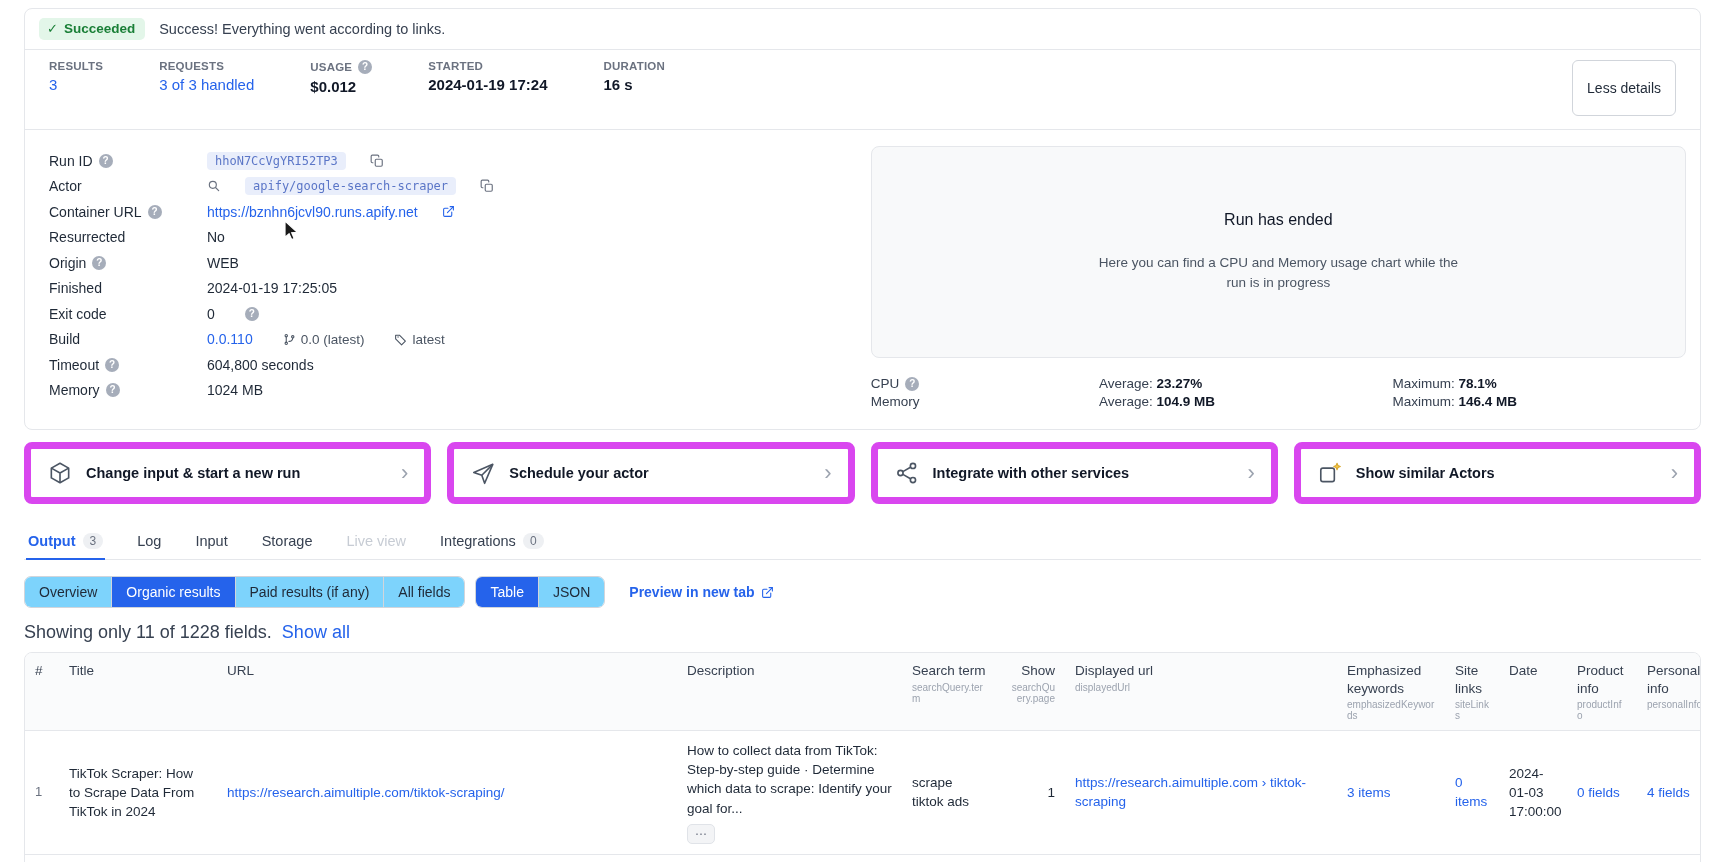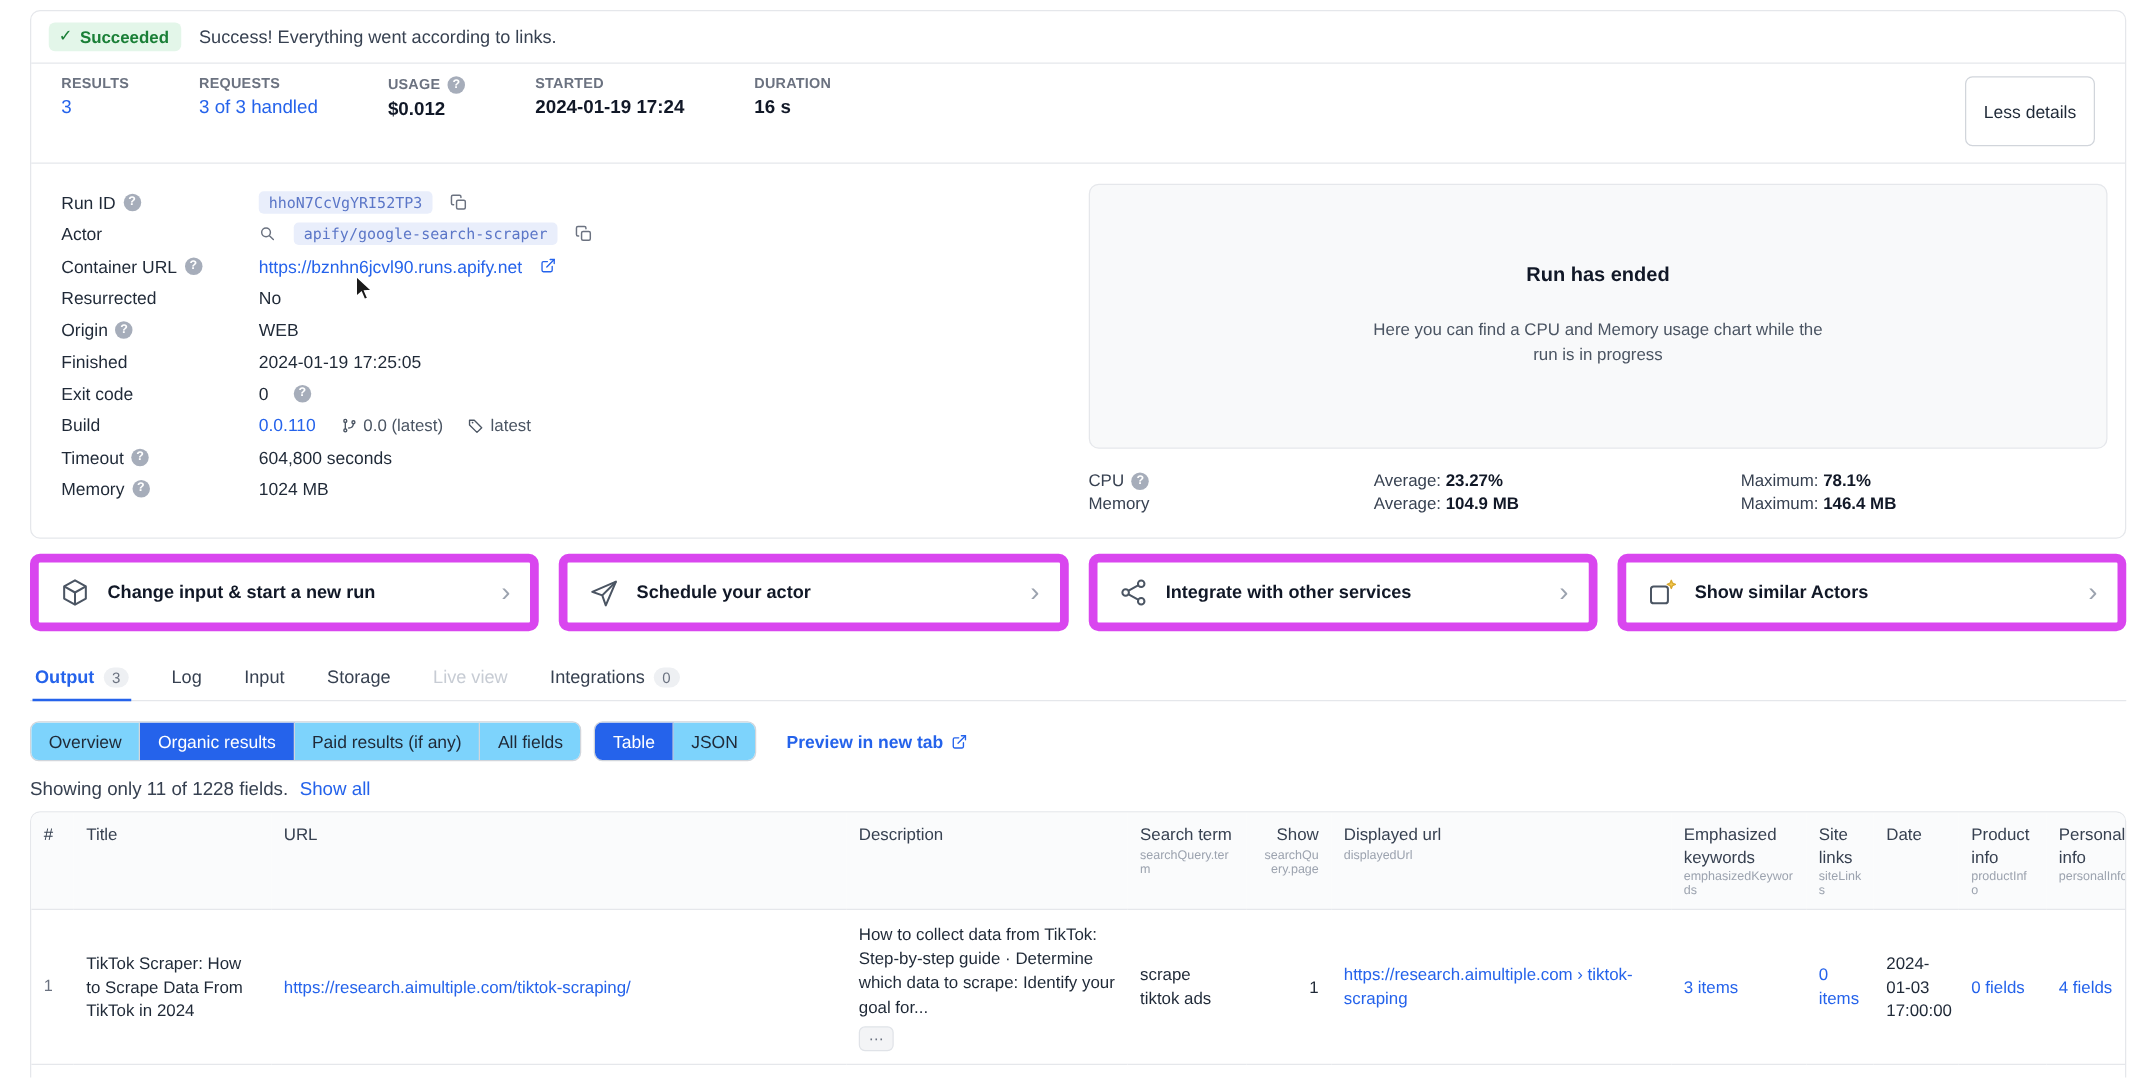--- a/index.html
+++ b/index.html
@@ -39,36 +39,36 @@
     display: inline-flex; align-items: center; justify-content: center;
     width: 14px; height: 14px; border-radius: 50%;
     background: #a6adba; color: #fff; font-size: 10px; font-weight: 700;
     margin-left: 6px; cursor: pointer; flex: none; line-height: 1;
   }
 
   .details { display: flex; padding: 16px 14px 20px; gap: 24px; }
   .details-left { flex: 1; min-width: 0; padding-top: 2px; padding-left: 10px; }
   .d-row { display: flex; align-items: center; min-height: 25.5px; font-size: 14px; }
   .d-label { width: 158px; color: #1f2937; display: flex; align-items: center; flex: none; }
-  .d-value { display: flex; align-items: center; gap: 14px; color: #1f2937; min-width: 0; }
+  .d-value { display: flex; align-items: center; gap: 24px; color: #1f2937; min-width: 0; }
   .chip {
     font-family: "DejaVu Sans Mono", monospace; font-size: 12px;
     background: #e9eefb; color: #5b76c7; padding: 2px 8px; border-radius: 4px; white-space: nowrap;
   }
   .icon-btn { background: none; border: none; cursor: pointer; display: inline-flex; padding: 0; color: #6b7280; }
   .actor-icon { display: inline-flex; color: #6b7280; }
   .build-meta { display: inline-flex; align-items: center; gap: 5px; color: #4b5563; font-size: 13.5px; margin-left: 6px; }
 
   .details-right { width: 49.5%; flex: none; }
   .chart-panel {
     border: 1px solid #e5e7eb; background: #f8f9fa; border-radius: 8px; height: 212px;
     display: flex; flex-direction: column; align-items: center; justify-content: center;
     text-align: center; padding: 0 40px;
   }
-  .chart-title { font-size: 16px; font-weight: 700; color: #111827; margin-bottom: 24px; }
+  .chart-title { font-size: 16px; font-weight: 400; color: #111827; margin-bottom: 24px; }
   .chart-sub { font-size: 13.5px; color: #4b5563; max-width: 380px; line-height: 1.45; }
   .usage-stats { margin-top: 18px; display: grid; grid-template-columns: 28% 36% 36%; row-gap: 3px; font-size: 13.5px; color: #374151; }
   .u-label { display: flex; align-items: center; }
   .u-val b { font-weight: 700; color: #111827; }
 
   
   .what-next-header { display: flex; align-items: center; justify-content: space-between; margin-top: 22px; }
   .what-next-title { font-size: 16px; font-weight: 700; color: #111827; }
   .cards { display: flex; gap: 16px; margin-top: 12px; }
   .card {
@@ -91,21 +91,21 @@
   .results-controls { display: flex; align-items: center; margin-top: 16px; gap: 10px; }
   .seg-group { display: inline-flex; border: 1px solid #d1d5db; border-radius: 7px; overflow: hidden; background: #fff; }
   .seg {
     padding: 7px 14px; font-size: 14px; background: #7dd3fc; border: none;
     border-right: 1px solid #d1d5db; color: #1f2937; cursor: pointer; font-family: inherit; white-space: nowrap;
   }
   .seg:last-child { border-right: none; }
   .seg.active { background: var(--accent, #2563eb); color: #fff; }
   .preview-link { display: inline-flex; align-items: center; gap: 6px; margin-left: 14px; font-size: 14px; font-weight: 600; }
 
-  .fields-note { margin-top: 14px; font-size: 15px; color: #374151; }
+  .fields-note { margin-top: 14px; font-size: 18px; color: #374151; }
   .fields-note .link { margin-left: 5px; }
 
   
   .table-wrap { margin-top: 9px; border: 1px solid #e5e7eb; border-radius: 8px; overflow: hidden; }
   table { border-collapse: collapse; table-layout: fixed; width: 1702px; }
   th { text-align: left; padding: 9px 10px; background: #fafbfc; border-bottom: 1px solid #e5e7eb; vertical-align: top; font-weight: 500; }
   .th-main { font-size: 13.5px; color: #374151; font-weight: 500; line-height: 1.3; }
   .th-sub { font-size: 10px; color: #9ca3af; font-weight: 400; margin-top: 2px; overflow-wrap: anywhere; }
   td { padding: 10px; font-size: 13.5px; vertical-align: middle; color: #1f2937; line-height: 1.42; }
   tbody tr { border-top: 1px solid #e5e7eb; }

